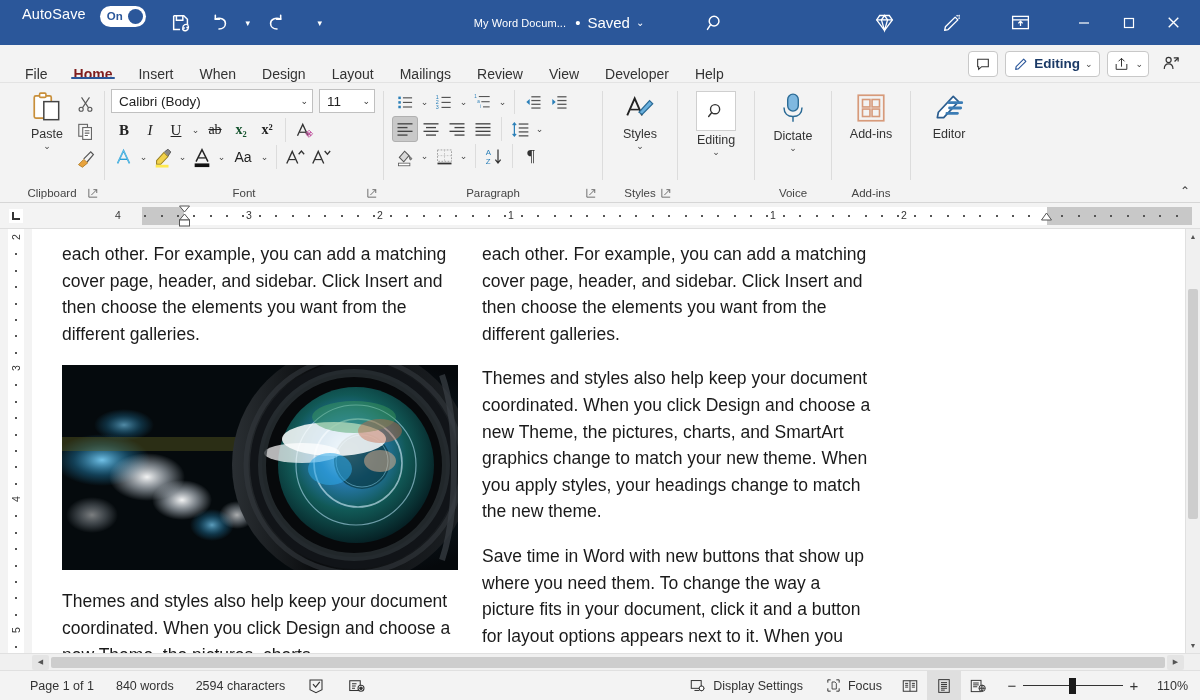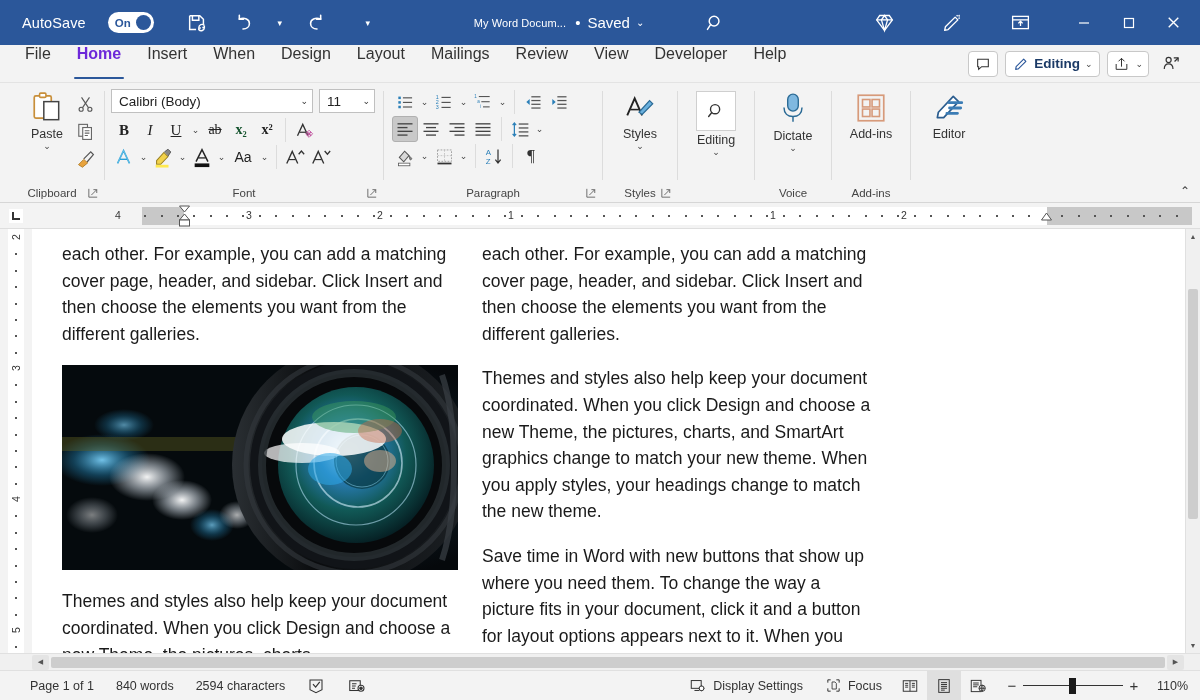--- a/index.html
+++ b/index.html
@@ -10,21 +10,21 @@
     background: #fff;
   }
   #app { width: 1200px; height: 700px; position: relative; display: flex; flex-direction: column; }
 
   
   .titlebar {
     height: 45px; background: #2b579a; color: #fff;
     display: flex; align-items: center; flex-shrink: 0;
     position: relative;
   }
-  .tb-left { display: flex; align-items: center; padding-left: 22px; gap: 12px; }
+  .tb-left { display: flex; padding-left: 22px; gap: 4px; }
   .autosave-label { font-size: 14.5px; color: #fff; letter-spacing: .1px; }
   .toggle {
     width: 46px; height: 21px; border-radius: 11px; background: #fff;
     margin-left: 10px; position: relative; display: flex; align-items: center;
     cursor: pointer;
   }
   .toggle .tg-text { font-size: 11.5px; color: #2b579a; margin-left: 7px; font-weight: 600; }
   .toggle .knob { position: absolute; right: 3px; width: 15px; height: 15px; border-radius: 50%; background: #2b579a; }
   .tb-icon {
     width: 34px; height: 34px; display: flex; align-items: center; justify-content: center;
@@ -46,25 +46,25 @@
     width: 45px; height: 45px; display: flex; align-items: center; justify-content: center;
     cursor: pointer;
   }
 
   
   .tabbar {
     height: 38px; background: #f3f3f3; display: flex; align-items: stretch;
     flex-shrink: 0; position: relative; border-bottom: 1px solid #e3e3e3;
   }
   .tab {
-    padding: 0 13px; display: flex; align-items: flex-start; justify-content: center;
-    font-size: 16px; color: #333; cursor: pointer; position: relative;
+    padding: 0 13px; display: flex; align-items: flex-end; justify-content: center;
+    font-size: 14px; color: #333; cursor: pointer; position: relative;
   }
   .tab.first { margin-left: 12px; }
-  .tab.active { color: #6d28d9; font-weight: 600; }
+  .tab.active { color: #7f1d1d; font-weight: 600; }
   .tab.active::after {
     content: ""; position: absolute; bottom: 3px; left: 10px; right: 10px;
     height: 2.5px; background: #2b579a; border-radius: 2px;
   }
   .tabbar-right { margin-left: auto; display: flex; align-items: center; gap: 7px; padding-right: 14px; }
   .pill {
     height: 26px; border: 1px solid #c8c8c8; border-radius: 4px; background: #fff;
     display: flex; align-items: center; padding: 0 7px; gap: 5px; cursor: pointer;
   }
   .pill .lbl { font-size: 13.5px; color: #1b3a66; font-weight: 600; }

